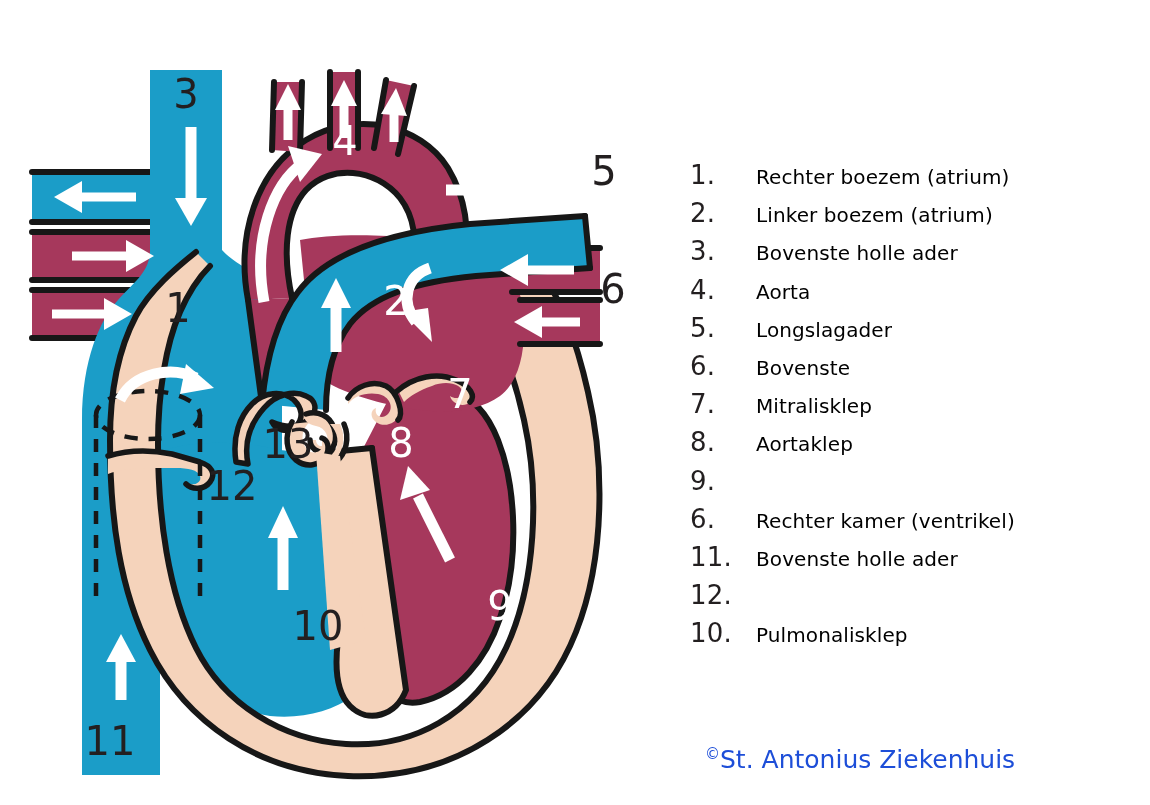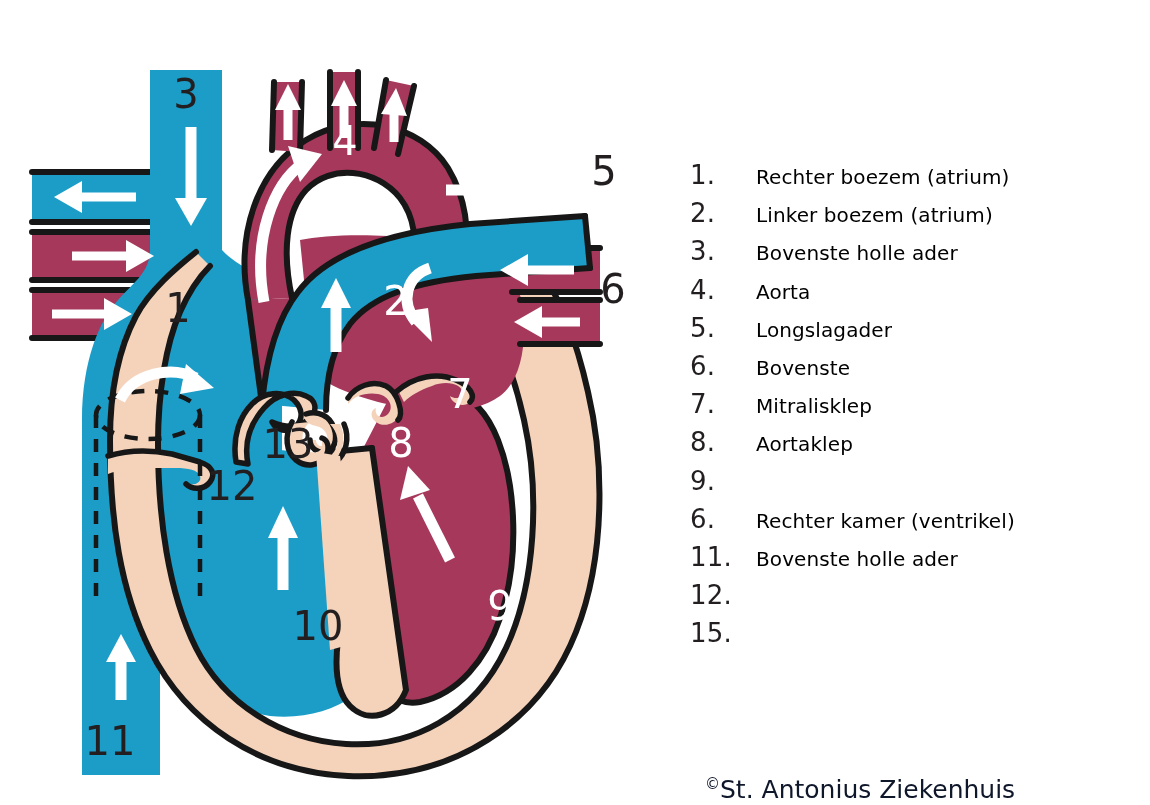--- a/index.html
+++ b/index.html
@@ -7,21 +7,21 @@
        font-family:"DejaVu Sans","Liberation Sans",sans-serif;}
   #page{position:relative;width:1150px;height:805px;background:#fff;}
   #diagram{position:absolute;left:0;top:0;width:680px;height:805px;}
   #legend{position:absolute;left:690px;top:160px;width:460px;}
   .legend-row{display:flex;align-items:baseline;height:38.2px;}
   .legend-num{width:66px;flex:0 0 66px;font-size:26px;color:#231f20;
               letter-spacing:.2px;}
   .legend-label{font-size:20px;color:#000000;white-space:nowrap;
               letter-spacing:.1px;text-align:center;}
   #credit{position:absolute;left:705px;top:745px;font-size:25px;
-          color:#0f172a;white-space:nowrap;margin-top:30px;}
+          color:#1d4ed8;white-space:nowrap;}
   #credit .cmark{font-size:15px;vertical-align:super;}
 </style>
 </head>
 <body>
 
 <div id="page">
 
   <div id="diagram">
     <svg viewBox="0 0 680 805" width="680" height="805">
       <defs>
@@ -422,21 +422,22 @@
       <span class="legend-label">Rechter kamer (ventrikel)</span>
     </div>
     <div class="legend-row">
       <span class="legend-num">11.</span>
       <span class="legend-label">Bovenste holle ader</span>
     </div>
     <div class="legend-row">
       <span class="legend-num">12.</span>
     </div>
     <div class="legend-row">
-      <span class="legend-num">15.</span>
+      <span class="legend-num">10.</span>
+      <span class="legend-label">Pulmonalisklep</span>
     </div>
   </div>
 
   <div id="credit">
     <span class="cmark">©</span><span>St. Antonius Ziekenhuis</span>
   </div>
 
 </div>
 
 </body></html>

